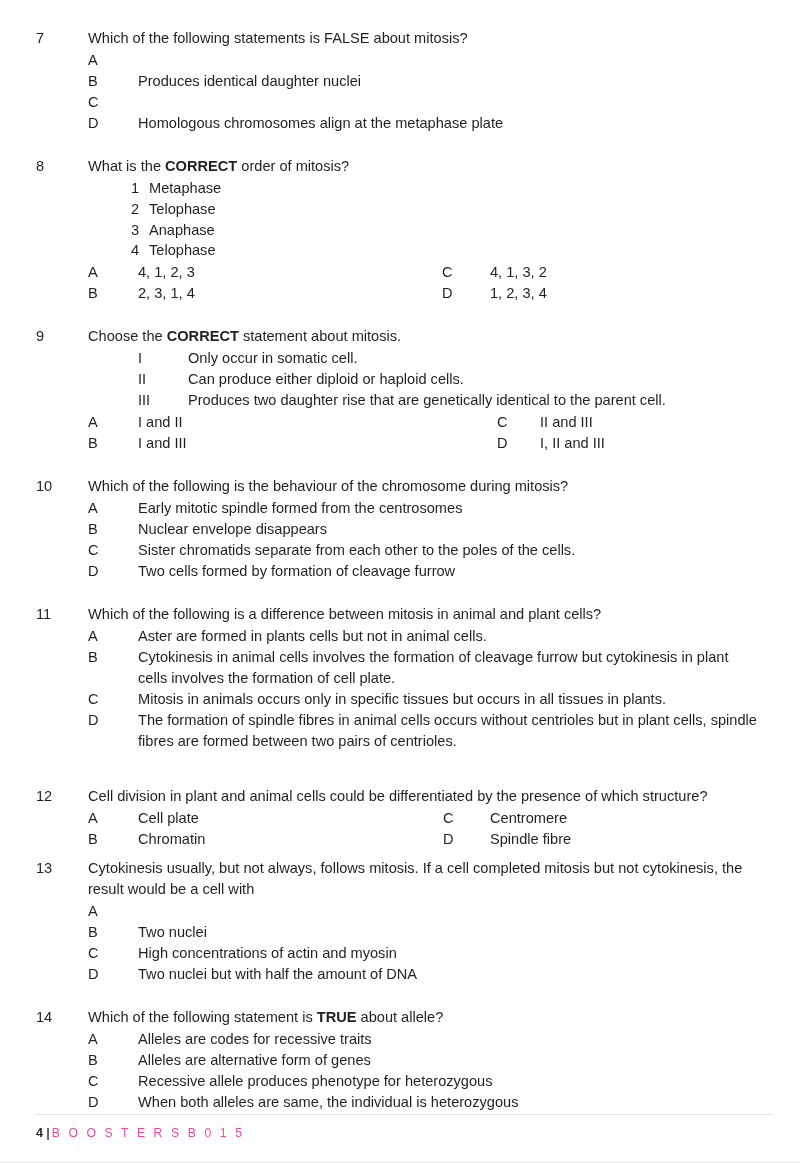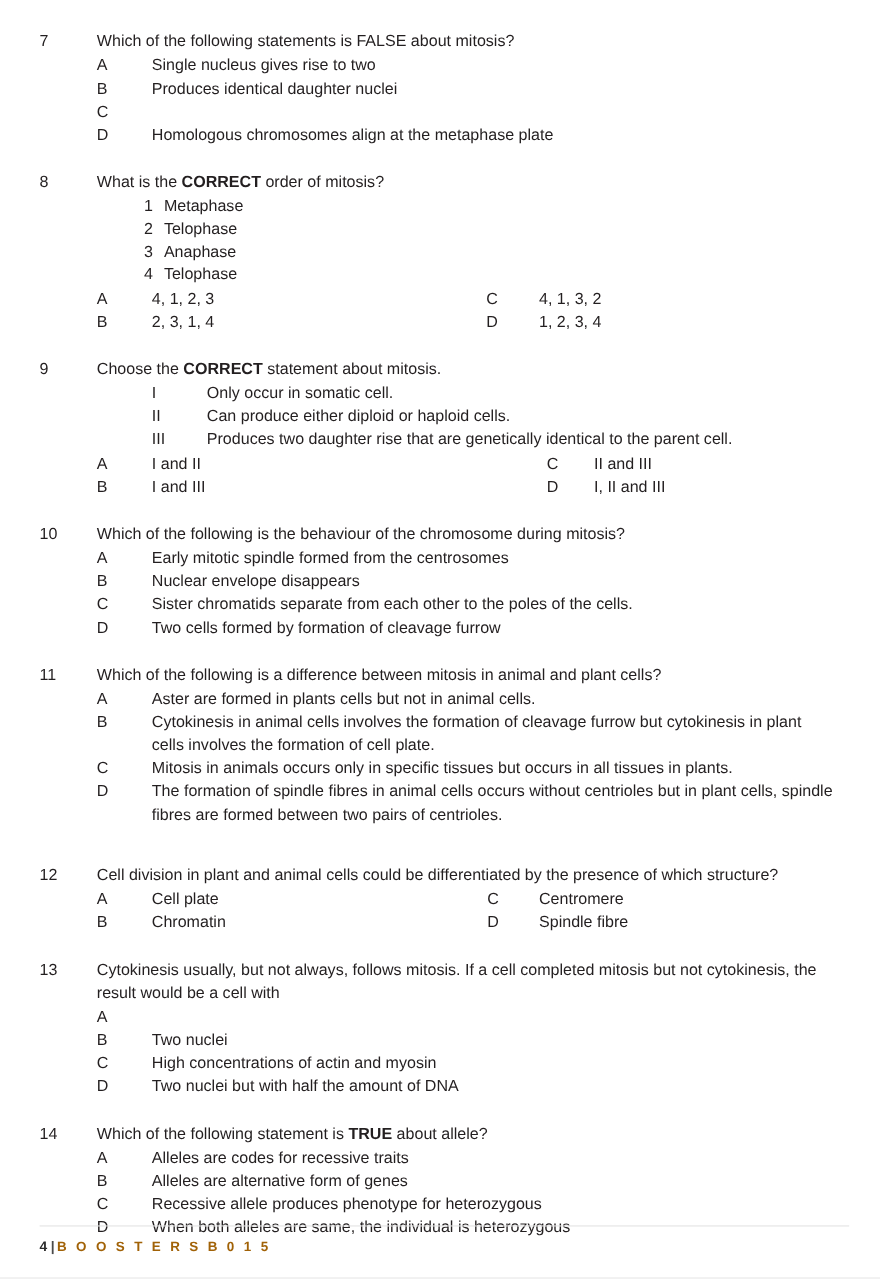--- a/index.html
+++ b/index.html
@@ -128,21 +128,21 @@
   .geo-c .col-left  .letter { width: 50px; flex: 0 0 50px; }
   .geo-c .col-right { flex: 1 1 auto; box-sizing: border-box; }
   .geo-c .col-right .letter { width: 47px; flex: 0 0 47px; }
 
   
   .q.q7  { margin-bottom: 22px; }
   .q.q8  { margin-bottom: 22px; }
   .q.q9  { margin-bottom: 22px; }
   .q.q10 { margin-bottom: 22px; }
   .q.q11 { margin-bottom: 34px; }
-  .q.q12 { margin-bottom: 22px; }
+  .q.q12 { margin-bottom: 8px; }
   .q.q13 { margin-bottom: 22px; }
   .q.q14 { margin-bottom: 0; }
 
   
   .footer-wrap {
     position: absolute;
     left: 0;
     right: 0;
     bottom: 22px;
     padding: 0 26px 0 36px;
@@ -162,24 +162,23 @@
     font-weight: 700;
     color: #2b2b2b;
     letter-spacing: 0.2px;
   }
   .footer-sep {
     font-weight: 700;
     color: #4a4a4a;
     padding: 0 2px 0 3px;
   }
   .footer-doc {
-    color: #a16207;
+    color: #ec4899;
     letter-spacing: 2.6px;
     font-size: 12.2px;
-    font-weight: bold;
   }
   .bottom-edge {
     position: absolute;
     left: 0;
     bottom: 0;
     width: 800px;
     height: 2px;
     background: #f1f1f1;
   }
 </style>
@@ -190,21 +189,20 @@
 
   <div id="questions-container">
       <div class="q q7">
         <div class="q-head">
           <div class="q-num">7</div>
           <div class="q-text"><span>Which of the following statements is FALSE about mitosis?</span></div>
         </div>
         <div class="opts single">
           <div class="opt">
             <div class="letter">A</div>
-            <div class="otext">Single nucleus gives rise to two</div>
           </div>
           <div class="opt">
             <div class="letter">B</div>
             <div class="otext">Produces identical daughter nuclei</div>
           </div>
           <div class="opt">
             <div class="letter">C</div>
           </div>
           <div class="opt">
             <div class="letter">D</div>

